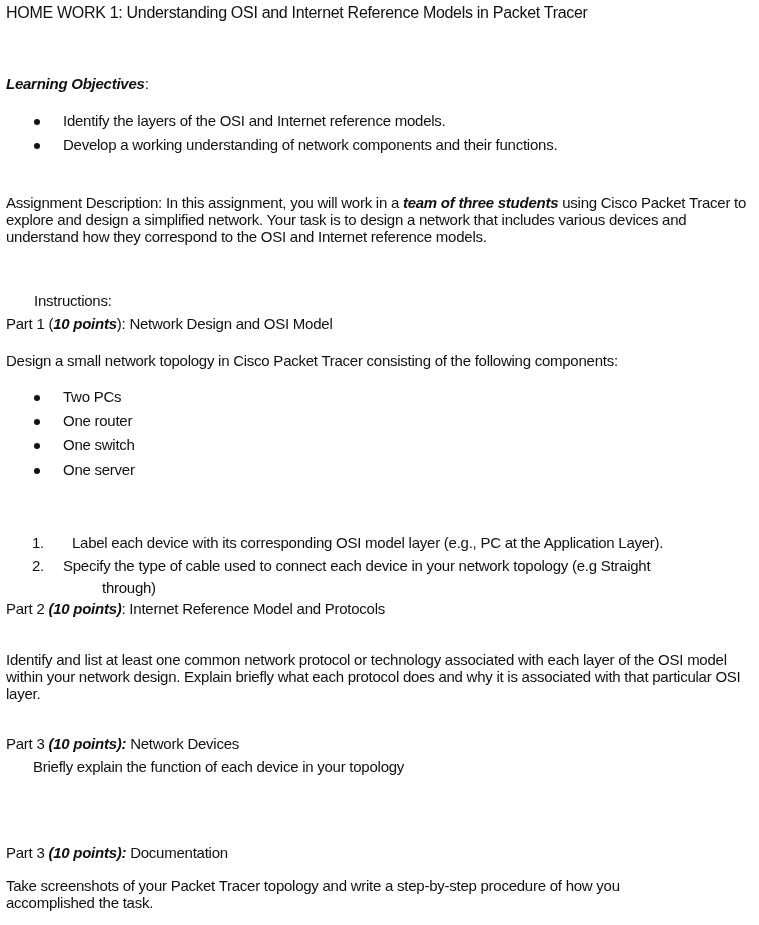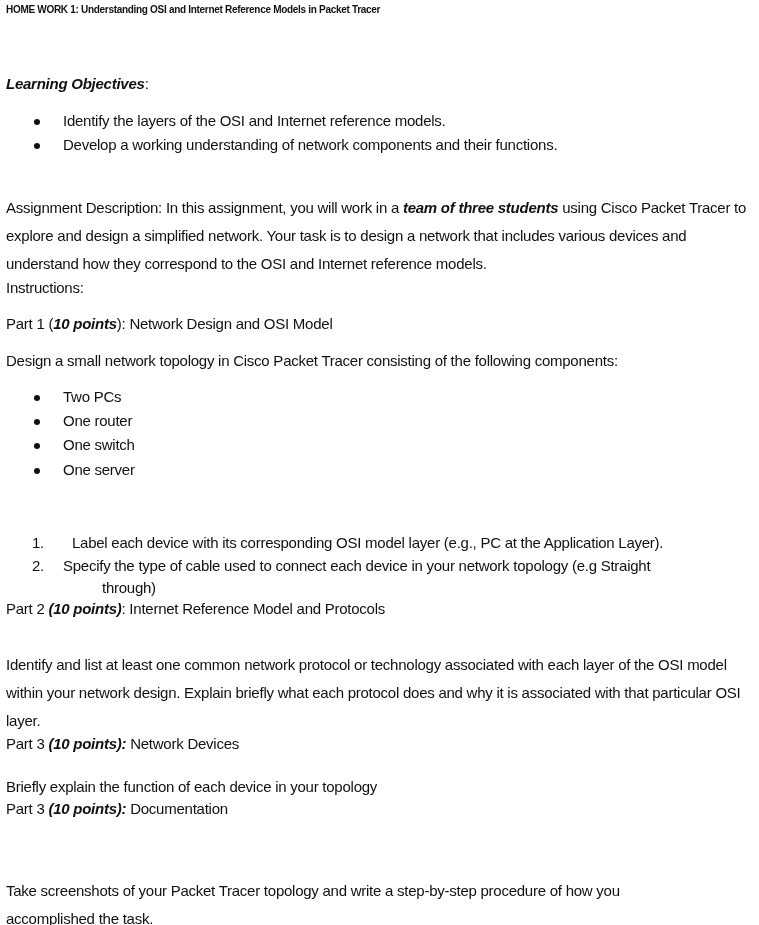--- a/index.html
+++ b/index.html
@@ -16,22 +16,22 @@
       color: #111111;
       font-size: 15px;
     }
     .line {
       position: absolute;
       left: 6px;
       white-space: nowrap;
       letter-spacing: -0.25px;
     }
     .title {
-      font-weight: bold;
-      font-size: 10px;
+      font-weight: normal;
+      font-size: 16px;
       letter-spacing: -0.3px;
     }
     .bold { font-weight: bold; font-style: italic; }
     .bullet-item, .num-item {
       position: absolute;
       left: 30px;
       white-space: nowrap;
       letter-spacing: -0.25px;
     }
     .bullet-dot {
@@ -56,21 +56,21 @@
     }
     .num-text {
       position: absolute;
       left: 33px;
       top: 0;
     }
     .para {
       position: absolute;
       left: 6px;
       width: 750px;
-      line-height: 28px;
+      line-height: 17px;
       letter-spacing: -0.25px;
     }
   </style>
 </head>
 <body>
 
 <div class="line title" style="top:4px;">HOME WORK 1: Understanding OSI and Internet Reference Models in Packet Tracer</div>
 
 <div class="line" style="top:75px;"><span class="bold">Learning Objectives</span><span>:</span></div>
 
@@ -78,21 +78,21 @@
   <span class="bullet-dot"></span>
   <span class="bullet-text">Identify the layers of the OSI and Internet reference models.</span>
 </div>
 <div class="bullet-item" style="top:136px;">
   <span class="bullet-dot"></span>
   <span class="bullet-text">Develop a working understanding of network components and their functions.</span>
 </div>
 
 <div class="para" style="top:194px;"><span>Assignment Description: In this assignment, you will work in a </span><span class="bold">team of three students</span><span> using Cisco Packet Tracer to explore and design a simplified network. Your task is to design a network that includes various devices and understand how they correspond to the OSI and Internet reference models.</span></div>
 
-<div class="line" style="top:279px;">Instructions:</div>
+<div class="line" style="top:292px;margin-left:28px;">Instructions:</div>
 
 <div class="line" style="top:315px;"><span>Part 1 (</span><span class="bold">10 points</span><span>): Network Design and OSI Model</span></div>
 
 <div class="line" style="top:352px;">Design a small network topology in Cisco Packet Tracer consisting of the following components:</div>
 
 <div class="bullet-item" style="top:388px;">
   <span class="bullet-dot"></span>
   <span class="bullet-text">Two PCs</span>
 </div>
 <div class="bullet-item" style="top:412px;">
@@ -117,17 +117,17 @@
   <span class="num-text" style="left:31px;">Specify the type of cable used to connect each device in your network topology (e.g Straight</span>
 </div>
 <div class="num-item" style="top:579px; left:63px;margin-left:39px;">through)</div>
 
 <div class="line" style="top:600px;"><span>Part 2 </span><span class="bold">(10 points)</span><span>: Internet Reference Model and Protocols</span></div>
 
 <div class="para" style="top:651px;">Identify and list at least one common network protocol or technology associated with each layer of the OSI model within your network design. Explain briefly what each protocol does and why it is associated with that particular OSI layer.</div>
 
 <div class="line" style="top:735px;"><span>Part 3 </span><span class="bold">(10 points):</span><span> Network Devices</span></div>
 
-<div class="line" style="top:778px;">Briefly explain the function of each device in your topology</div>
+<div class="line" style="top:758px;margin-left:27px;">Briefly explain the function of each device in your topology</div>
 
-<div class="line" style="top:800px;"><span>Part 3 </span><span class="bold">(10 points):</span><span> Documentation</span></div>
+<div class="line" style="top:844px;"><span>Part 3 </span><span class="bold">(10 points):</span><span> Documentation</span></div>
 
 <div class="para" style="top:877px; width:700px;">Take screenshots of your Packet Tracer topology and write a step-by-step procedure of how you accomplished the task.</div>
 
 </body></html>

